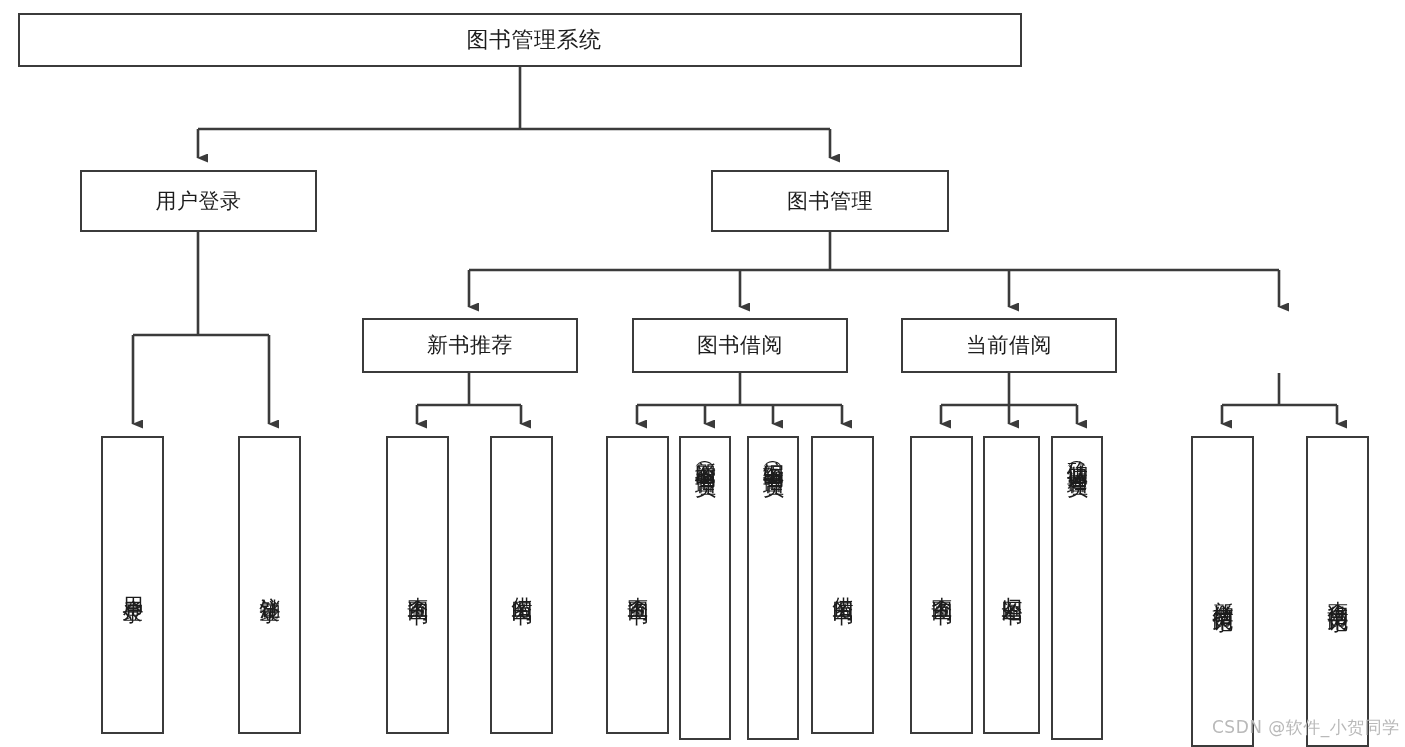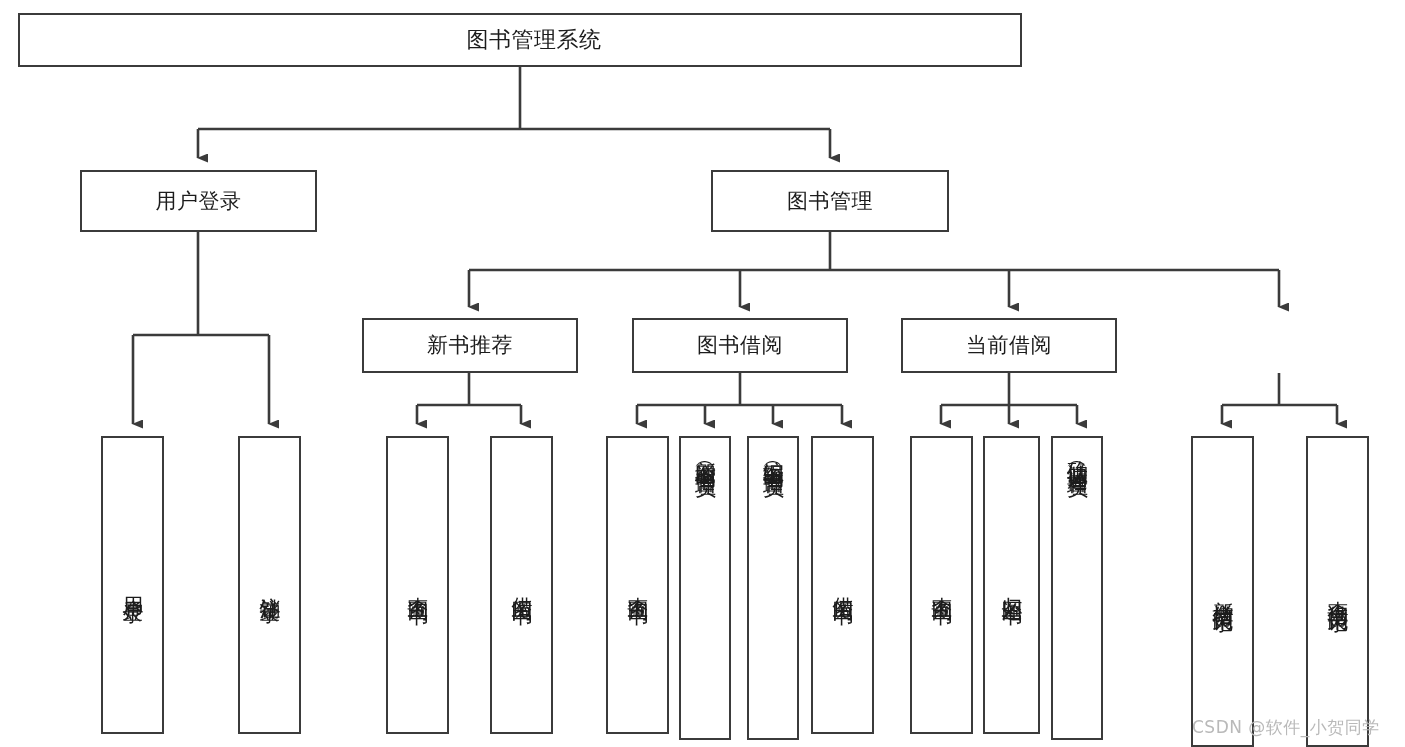--- a/index.html
+++ b/index.html
@@ -210,15 +210,15 @@
   </div>
 
   <div class="node vert centered" style="left:1191px; top:436px; width:63px; height:311px;">
     <span class="node-label">新增借阅记录</span>
   </div>
 
   <div class="node vert centered" style="left:1306px; top:436px; width:63px; height:311px;">
     <span class="node-label">查询借阅记录</span>
   </div>
 
-  <div id="watermark" style="left:1192px; top:716px;">CSDN @软件_小贺同学</div>
+  <div id="watermark" style="left:1192px; top:716px;padding-left:20px;">CSDN @软件_小贺同学</div>
 
 </div>
 
 </body></html>

